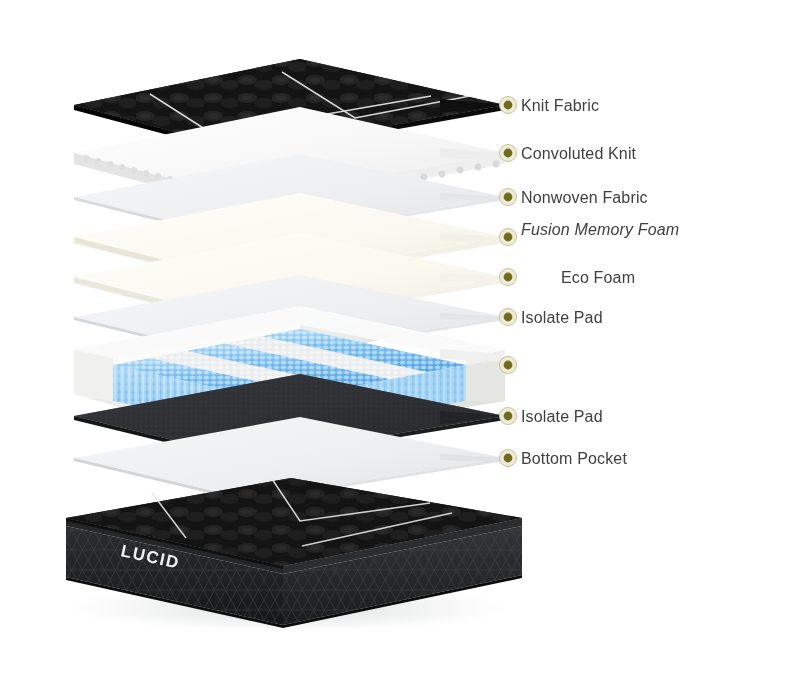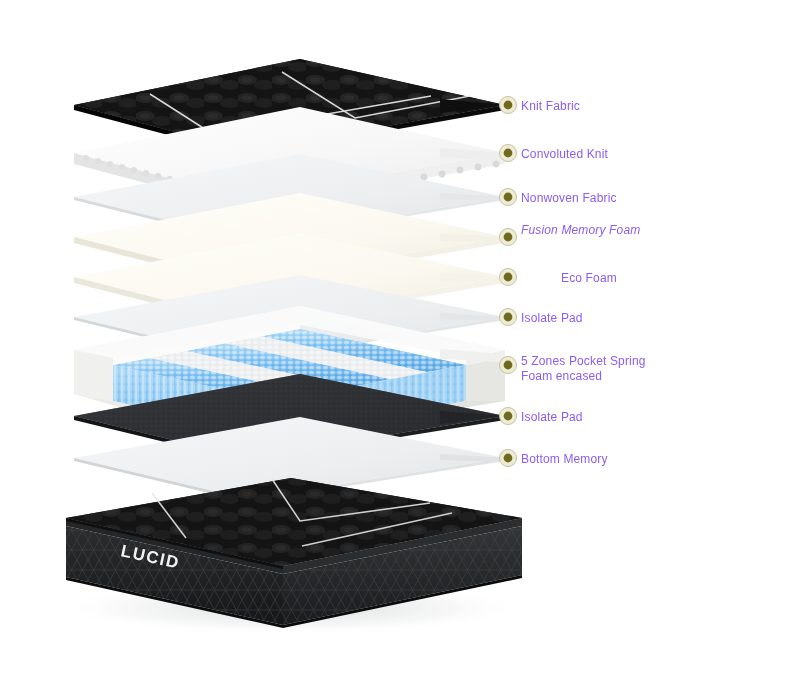--- a/index.html
+++ b/index.html
@@ -7,22 +7,22 @@
     width:799px;height:699px;background:#ffffff;
     font-family:"Liberation Sans", sans-serif;
     overflow:hidden;position:relative;
   }
   #stage{position:absolute;left:0;top:0;width:799px;height:699px;}
   svg.diagram{position:absolute;left:0;top:0;width:799px;height:699px;}
 
   .label-layer{position:absolute;left:0;top:0;width:799px;height:699px;pointer-events:none;}
   .label{
     position:absolute;
-    font-size:12px;
-    color:#8b5cf6;
+    font-size:16px;
+    color:#404040;
     line-height:14px;
     white-space:pre-line;
     letter-spacing:0.15px;
     pointer-events:auto;
   }
   .label.two-line{line-height:14.5px;}
 </style>
 </head>
 <body>
 
@@ -312,19 +312,17 @@
     </g>
   </svg>
 
   <div class="label-layer">
     <div class="label" style="left:521px;top:99px;">Knit Fabric</div>
     <div class="label" style="left:521px;top:147px;">Convoluted Knit</div>
     <div class="label" style="left:521px;top:191px;">Nonwoven Fabric</div>
     <div class="label" style="left:521px;top:223px;font-style:italic;">Fusion Memory Foam</div>
     <div class="label" style="left:521px;top:271px;margin-left:40px;">Eco Foam</div>
     <div class="label" style="left:521px;top:311px;">Isolate Pad</div>
-    <div class="label two-line" style="left:521px;top:354px;">5 Zones Pocket Spring
-Foam encased</div>
     <div class="label" style="left:521px;top:410px;">Isolate Pad</div>
-    <div class="label" style="left:521px;top:452px;">Bottom Memory</div>
+    <div class="label" style="left:521px;top:452px;">Bottom Pocket</div>
   </div>
 
 </div>
 
 </body></html>

